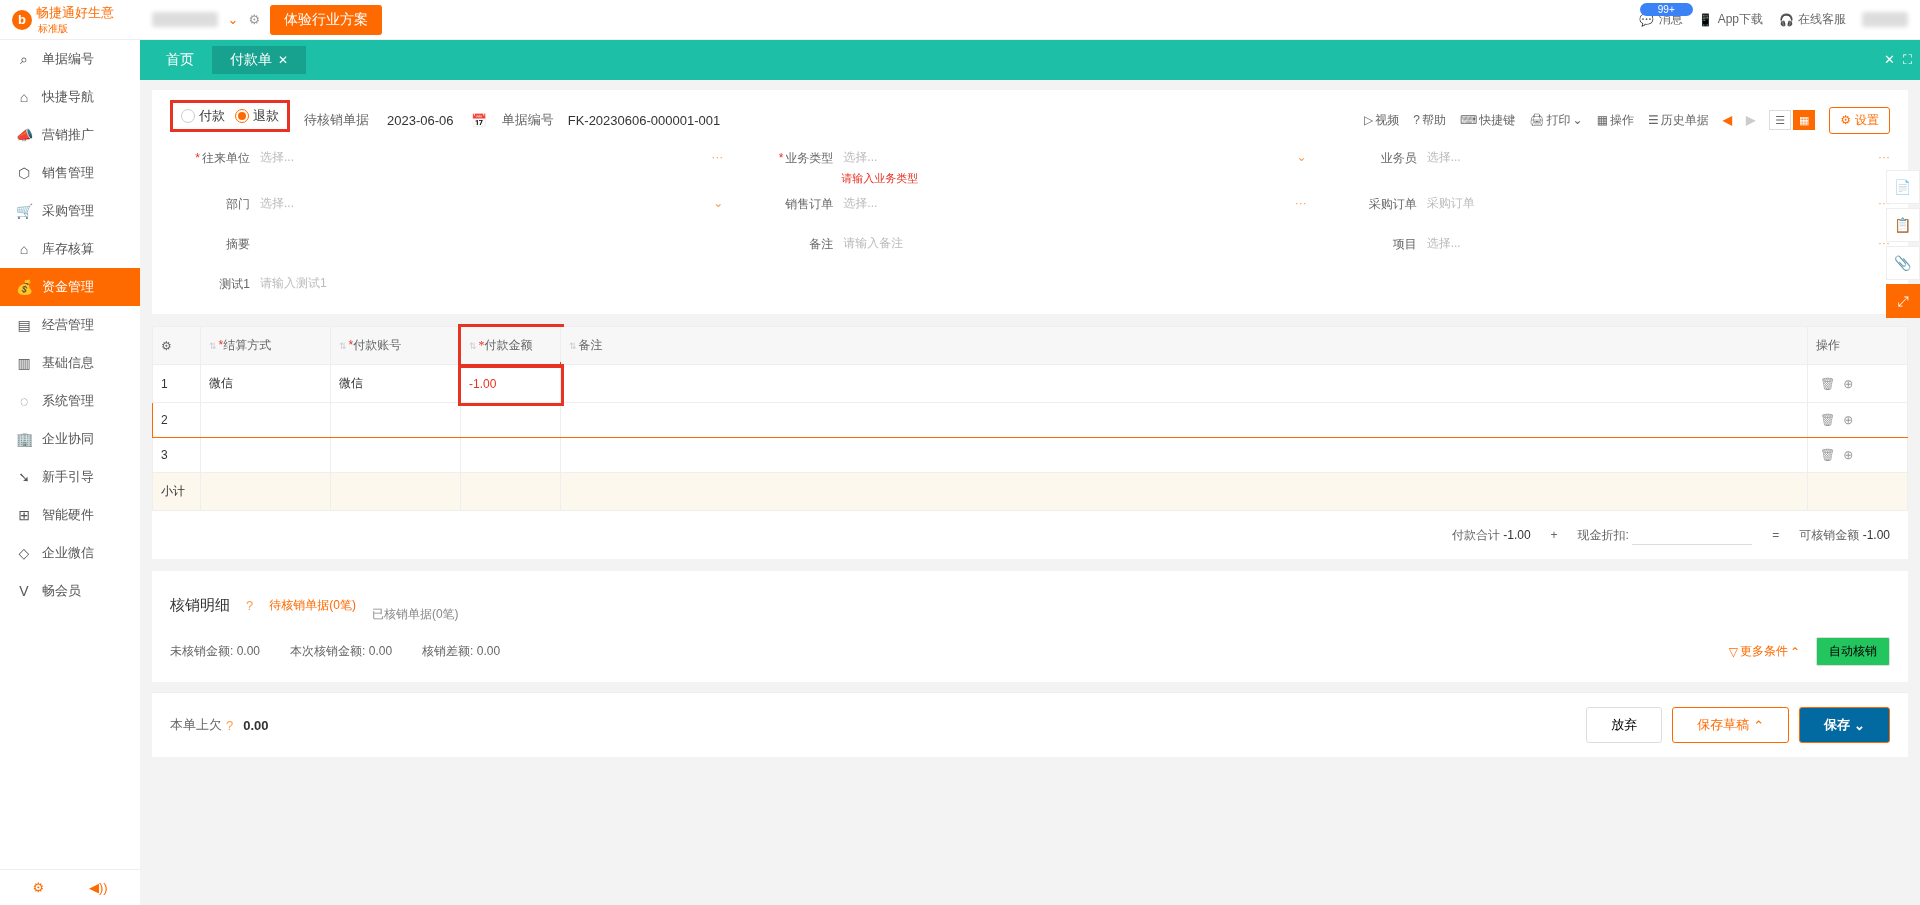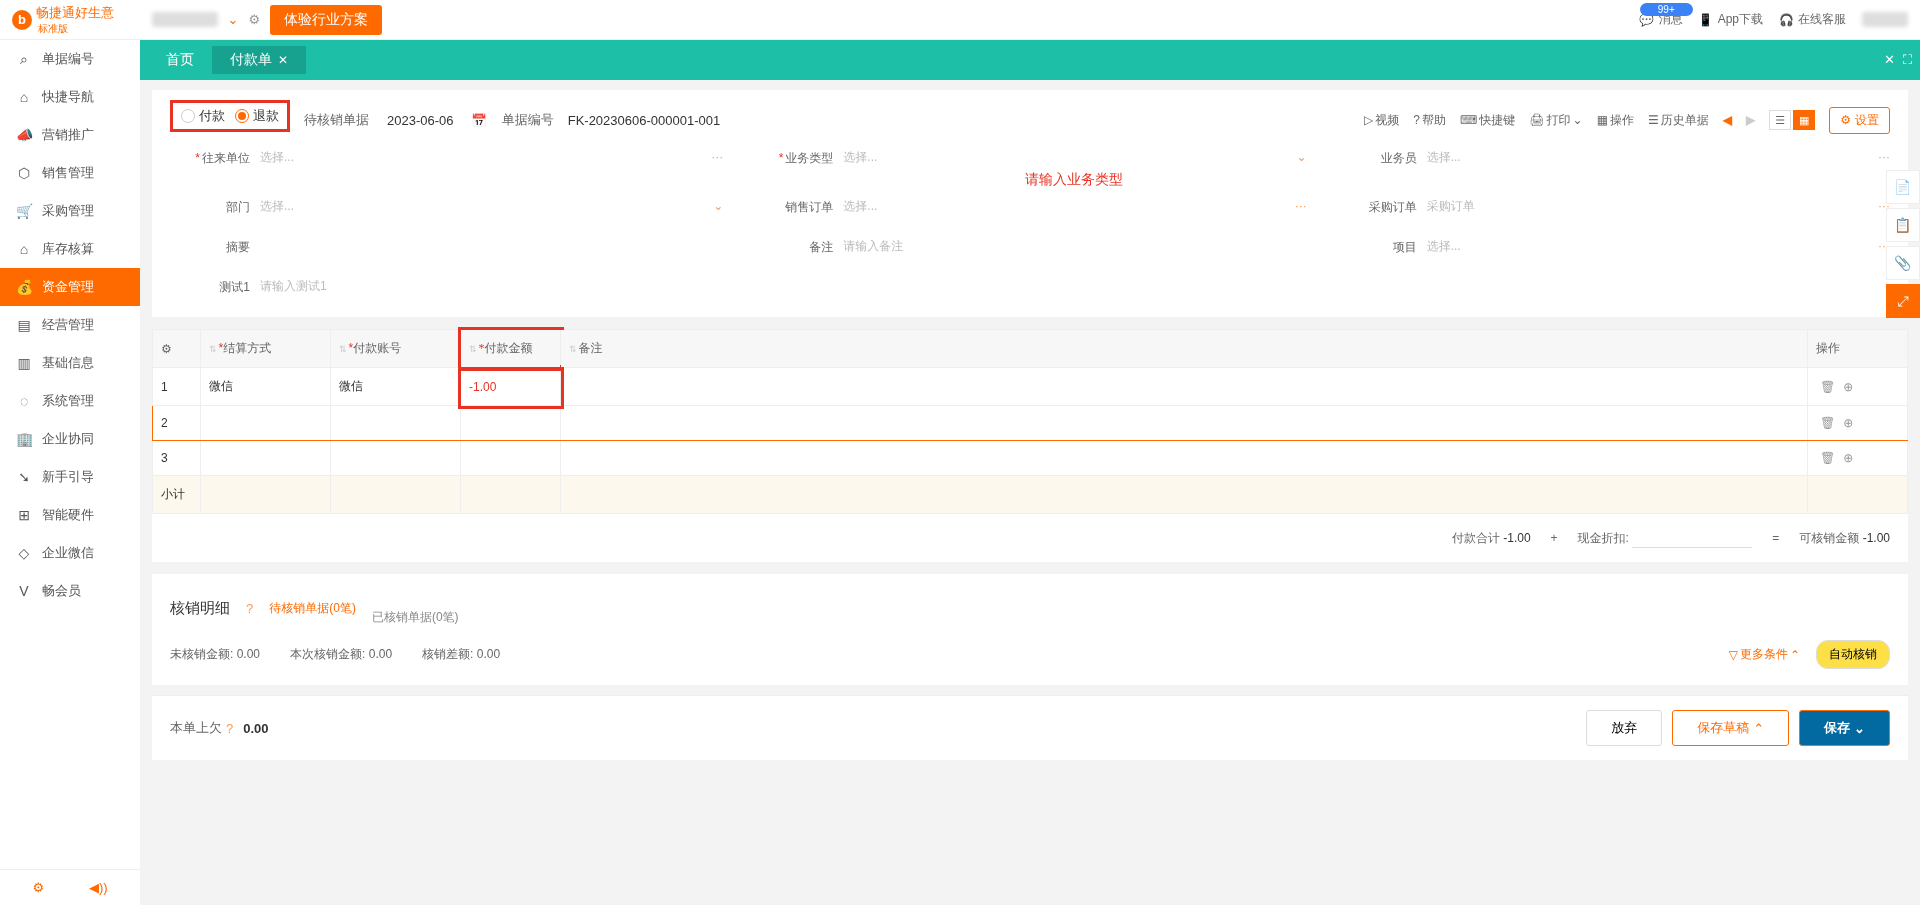--- a/index.html
+++ b/index.html
@@ -56,21 +56,21 @@
 .config-btn { border: 1px solid #ff6a00; color: #ff6a00; background: #fff; padding: 4px 10px; border-radius: 3px; cursor: pointer; display: flex; align-items: center; gap: 4px; font-size: 12px; }
 
 .fields-grid { display: grid; grid-template-columns: 1fr 1fr 1fr; gap: 6px 30px; margin-top: 10px; }
 .field { display: flex; align-items: flex-start; min-height: 34px; }
 .field-lbl { width: 88px; text-align: right; color: #666; padding-right: 8px; padding-top: 4px; font-size: 12px; }
 .field-lbl .req { color: #e73323; margin-right: 2px; }
 .field-ctrl { flex: 1; position: relative; }
 .field-input { width: 100%; border: none; border-bottom: 1px solid transparent; padding: 4px 18px 4px 2px; font-size: 12px; color: #333; outline: none; }
 .field-input::placeholder { color: #bbb; }
 .field-suffix { position: absolute; right: 0; top: 4px; color: #ff9a4d; cursor: pointer; font-size: 12px; }
-.field-err { color: #e73323; font-size: 14px; margin-top: 2px; text-align: center; }
+.field-err { color: #e73323; font-size: 11px; margin-top: 2px; }
 .field-full { grid-column: 1 / span 3; }
 
 .grid-card { background: #fff; }
 .grid-table { width: 100%; border-collapse: collapse; table-layout: fixed; }
 .grid-table th, .grid-table td { border: 1px solid #eee; padding: 10px 8px; font-size: 12px; text-align: left; }
 .grid-table th { background: #f7f7f7; color: #666; font-weight: normal; position: relative; }
 .th-req { color: #e73323; }
 .sort-icons { color: #ccc; font-size: 9px; margin-right: 2px; }
 .col-idx { width: 48px; text-align: center; }
 .col-settle { width: 130px; }
@@ -92,21 +92,21 @@
 
 .detail-card { background: #fff; padding: 16px 18px 8px 18px; margin-top: 12px; }
 .detail-head { display: flex; align-items: center; gap: 16px; margin-bottom: 14px; }
 .detail-title { font-size: 15px; color: #333; }
 .q-icon { color: #ff9a4d; }
 .pending-link { color: #ff6a00; font-size: 12px; cursor: pointer; }
 .done-link { color: #888; font-size: 12px; margin-top: 19px; }
 .detail-stats { display: flex; gap: 30px; color: #666; font-size: 12px; margin-bottom: 8px; align-items: center; }
 .detail-actions { margin-left: auto; display: flex; align-items: center; gap: 16px; }
 .more-filter { color: #ff6a00; cursor: pointer; display: flex; align-items: center; gap: 2px; font-size: 12px; }
-.auto-btn { border: 1px solid #ddd; background: #fde047; padding: 5px 12px; border-radius: 12px; cursor: pointer; font-size: 12px; }
+.auto-btn { border: 1px solid #ddd; background: #22c55e; padding: 5px 12px; border-radius: 2px; cursor: pointer; font-size: 12px; }
 
 .footer-bar { background: #fff; padding: 14px 18px; margin-top: 10px; display: flex; align-items: center; border-top: 1px solid #eee; }
 .owe-lbl { color: #666; font-size: 13px; }
 .owe-val { color: #333; font-weight: bold; margin-left: 6px; }
 .footer-btns { margin-left: auto; display: flex; gap: 10px; }
 .btn { padding: 8px 24px; border-radius: 3px; cursor: pointer; font-size: 13px; border: 1px solid #ddd; background: #fff; display: flex; align-items: center; gap: 4px; }
 .btn-draft { border-color: #ff6a00; color: #ff6a00; }
 .btn-save { background: #0369a1; border-color: #ff6a00; color: #fff; font-weight: bold; }
 
 .right-rail { position: absolute; right: 0; top: 130px; display: flex; flex-direction: column; gap: 4px; }

